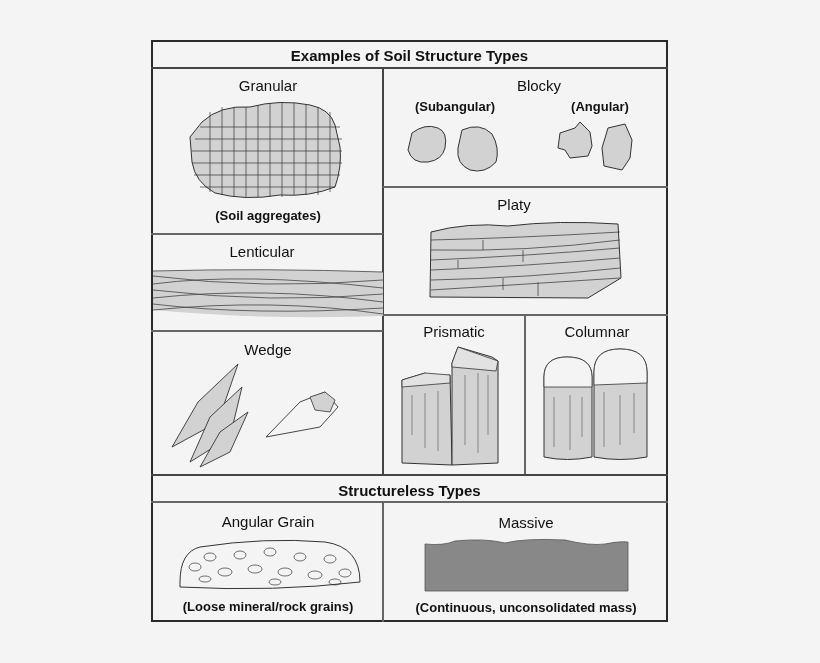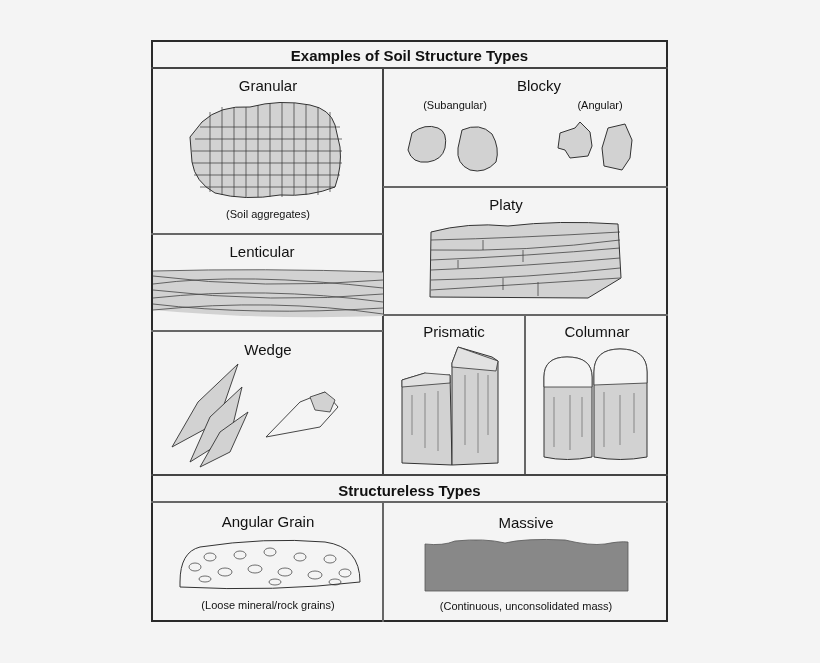--- a/index.html
+++ b/index.html
@@ -3,21 +3,21 @@
 <meta charset="utf-8">
 <style>
   html,body{margin:0;padding:0;}
   body{width:820px;height:663px;background:#f4f4f4;position:relative;overflow:hidden;
        font-family:"Liberation Sans","DejaVu Sans",sans-serif;color:#111;}
   .frame{position:absolute;left:151px;top:40px;width:517px;height:582px;
          border:2px solid #2a2a2a;box-sizing:border-box;background:#f4f4f4;}
   .line{position:absolute;background:#444;}
   .hdr{position:absolute;left:151px;width:517px;text-align:center;font-weight:bold;font-size:15px;}
   .lbl{position:absolute;text-align:center;font-size:15px;}
-  .sub{position:absolute;text-align:center;font-size:11px;}
+  .sub{position:absolute;text-align:center;font-size:13px;font-weight:bold;}
   svg{position:absolute;overflow:visible;}
 </style>
 </head>
 <body>
 
 <div class="frame"></div>
 
 <div class="line" style="left:151px;top:67px;width:517px;height:2px;"></div>
 <div class="line" style="left:382px;top:68px;width:2px;height:407px;"></div>
 <div class="line" style="left:383px;top:186px;width:285px;height:1.5px;background:#666;"></div>
@@ -47,21 +47,21 @@
 <div class="sub" style="left:555px;width:90px;top:99px;">(Angular)</div>
 <svg style="left:400px;top:118px;" width="250" height="60" viewBox="0 0 250 60">
   <g fill="#d2d2d2" stroke="#333" stroke-width="1">
     <path d="M12,15 Q25,5 38,10 Q48,14 45,30 Q42,42 28,44 Q12,46 8,32 Z"></path>
     <path d="M62,12 Q80,4 92,16 Q100,30 96,44 Q85,56 70,52 Q56,46 58,30 Z"></path>
     <path d="M160,15 L175,10 L180,4 L190,14 L192,28 L188,38 L170,40 L165,32 L158,30 Z"></path>
     <path d="M208,10 L225,6 L232,22 L230,40 L222,52 L204,48 L202,30 Z"></path>
   </g>
 </svg>
 
-<div class="lbl" style="left:364px;width:284px;top:196px;">Platy</div>
+<div class="lbl" style="left:372px;width:284px;top:196px;">Platy</div>
 <svg style="left:428px;top:220px;" width="195" height="80" viewBox="0 0 195 80">
   <path d="M3,12 Q40,2 80,6 Q130,0 190,4 L193,58 L160,78 L2,77 Z" fill="#d2d2d2" stroke="#333" stroke-width="1"></path>
   <g fill="none" stroke="#444" stroke-width="0.8">
     <path d="M3,20 Q90,18 192,12 M3,30 Q100,32 192,20 M3,40 Q100,36 192,28 M3,50 Q100,46 192,38 M3,60 Q100,58 192,48 M3,70 Q100,64 192,58"></path>
     <path d="M55,20 v10 M95,30 v12 M75,58 v12 M110,62 v14 M30,40 v8"></path>
   </g>
 </svg>
 
 <div class="lbl" style="left:147px;width:230px;top:243px;">Lenticular</div>
 <svg style="left:153px;top:268px;" width="230" height="52" viewBox="0 0 230 52">

